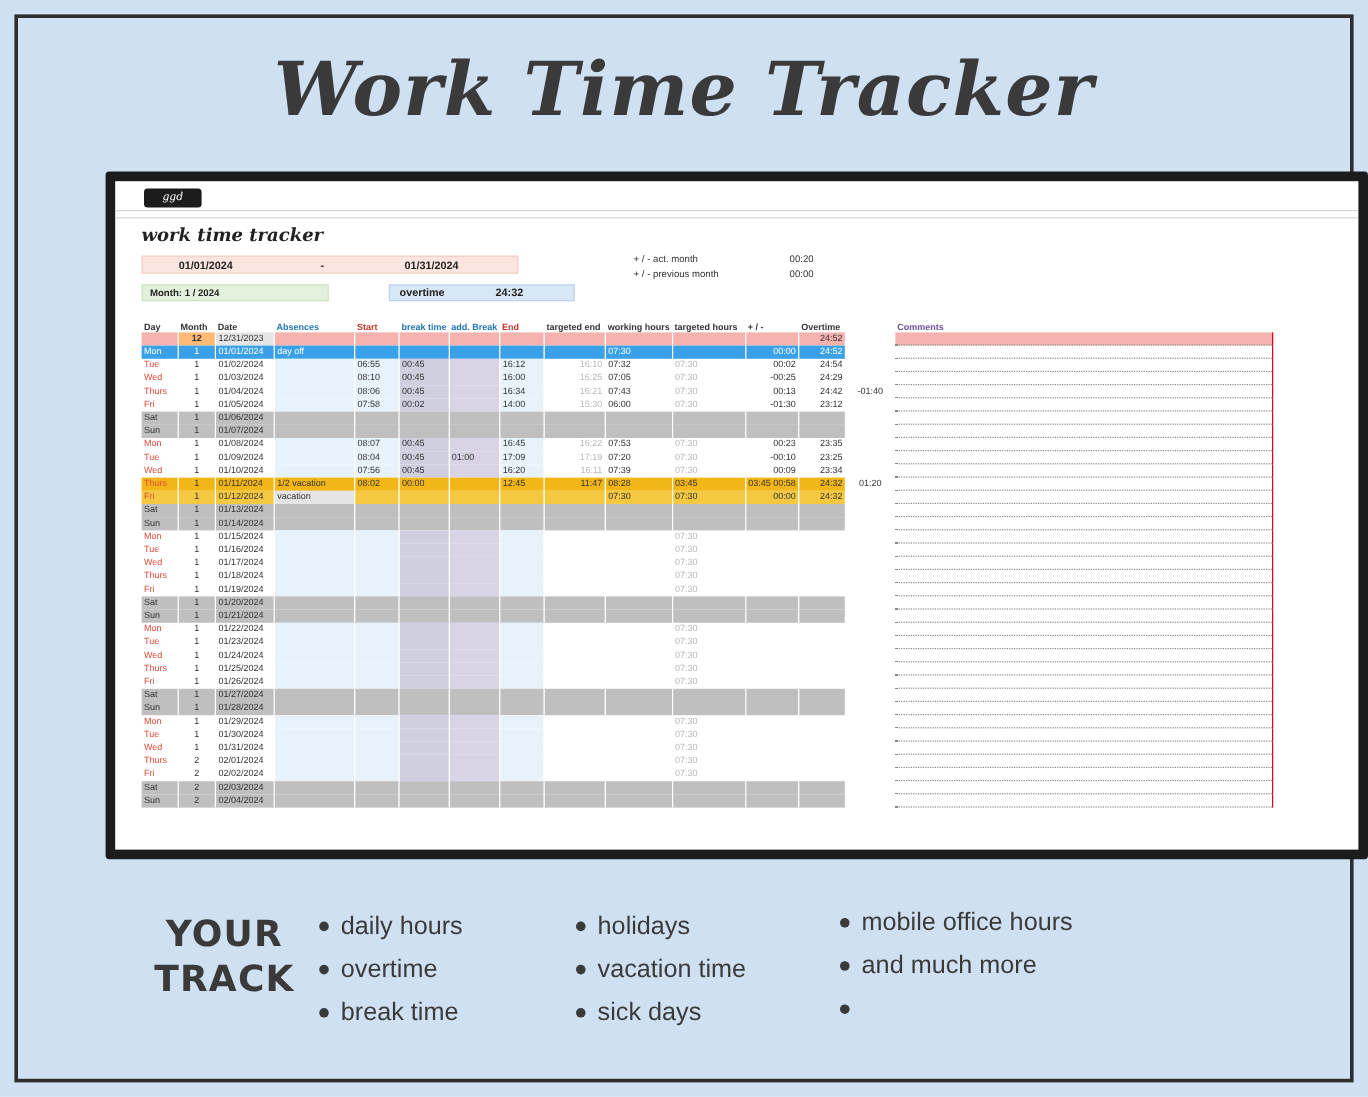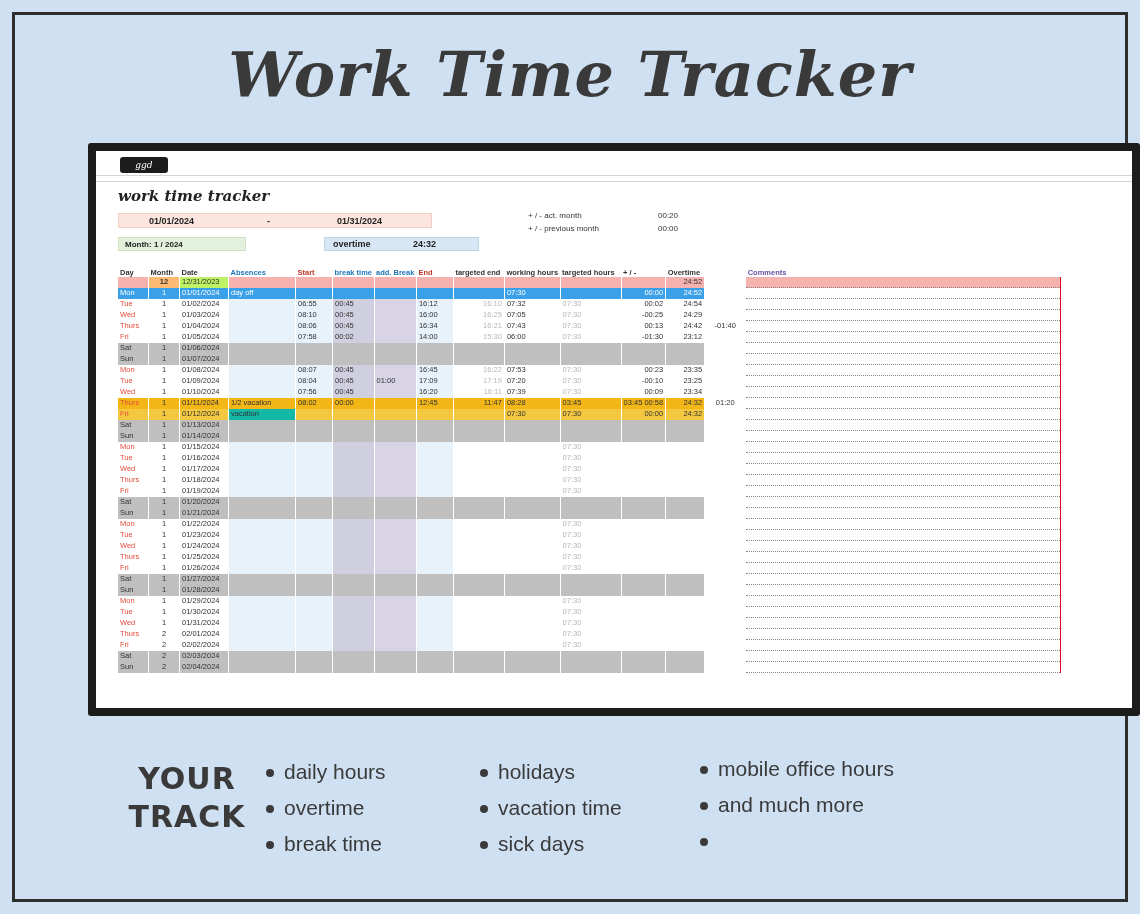--- a/index.html
+++ b/index.html
@@ -56,21 +56,21 @@
   
   .datebar{
     position:absolute;left:22px;top:62px;width:314px;height:15px;
     background:#fbe5de;border:1px solid #f2cfc4;box-sizing:border-box;
     font-size:9px;font-weight:bold;color:#222;
   }
   .datebar .d1{position:absolute;left:30px;top:2px;}
   .datebar .dash{position:absolute;left:148px;top:2px;}
   .datebar .d2{position:absolute;left:218px;top:2px;}
   .monthbar{
-    position:absolute;left:22px;top:86px;width:128px;height:14px;
+    position:absolute;left:22px;top:86px;width:156px;height:14px;
     background:#e3f0dc;border:1px solid #cfe2c4;box-sizing:border-box;
     font-size:8px;font-weight:bold;color:#222;padding-left:6px;line-height:13px;
   }
   .overtimebar{
     position:absolute;left:228px;top:86px;width:155px;height:14px;
     background:#d7e7f5;border:1px solid #bcd4ea;box-sizing:border-box;
     font-size:9px;font-weight:bold;color:#222;line-height:13px;
   }
   .overtimebar .lbl{position:absolute;left:8px;top:0;}
   .overtimebar .val{position:absolute;left:88px;top:0;}
@@ -188,21 +188,21 @@
           <th class="c-pm">+ / -</th>
           <th class="c-ot">Overtime</th>
           <th class="c-week"></th>
           <th class="c-com hdr-purple">Comments</th>
         </tr>
       </thead>
       <tbody id="tbody">
           <tr>
             <td class="c-day" style="background: rgb(246, 178, 174);"></td>
             <td class="c-month" style="background: #fdba74; font-weight: bold;">12</td>
-            <td class="c-date" style="background: #bef264;">12/31/2023</td>
+            <td class="c-date" style="background: #e5e5e5;">12/31/2023</td>
             <td class="c-abs" style="background: rgb(246, 178, 174);"></td>
             <td class="c-start" style="background: rgb(246, 178, 174);"></td>
             <td class="c-brk" style="background: rgb(246, 178, 174);"></td>
             <td class="c-add" style="background: rgb(246, 178, 174);"></td>
             <td class="c-end" style="background: rgb(246, 178, 174);"></td>
             <td class="c-tend" style="background: rgb(246, 178, 174);"></td>
             <td class="c-wh" style="background: rgb(246, 178, 174);"></td>
             <td class="c-th" style="background: rgb(246, 178, 174);"></td>
             <td class="c-pm" style="background: rgb(246, 178, 174);"></td>
             <td class="c-ot" style="background: rgb(246, 178, 174);">24:52</td>
@@ -393,21 +393,21 @@
             <td class="c-th" style="background: rgb(242, 182, 23);">03:45</td>
             <td class="c-pm" style="background: rgb(242, 182, 23);">03:45  00:58</td>
             <td class="c-ot" style="background: rgb(242, 182, 23);">24:32</td>
             <td class="c-week" style="background: rgb(255, 255, 255); color: rgb(51, 51, 51);">01:20</td>
             <td class="c-com" style="background: rgb(255, 255, 255); border-bottom: 1px dotted rgb(136, 136, 136); border-left: 1px solid rgb(226, 0, 26); border-right: 1px solid rgb(226, 0, 26);"></td>
           </tr>
           <tr>
             <td class="c-day" style="background: rgb(245, 200, 66); color: rgb(226, 75, 58);">Fri</td>
             <td class="c-month" style="background: rgb(245, 200, 66);">1</td>
             <td class="c-date" style="background: rgb(245, 200, 66);">01/12/2024</td>
-            <td class="c-abs" style="background: #14b8a6; margin-left: 20px;">vacation</td>
+            <td class="c-abs" style="background: #e5e5e5; margin-left: 20px;">vacation</td>
             <td class="c-start" style="background: rgb(245, 200, 66);"></td>
             <td class="c-brk" style="background: rgb(245, 200, 66);"></td>
             <td class="c-add" style="background: rgb(245, 200, 66);"></td>
             <td class="c-end" style="background: rgb(245, 200, 66);"></td>
             <td class="c-tend" style="background: rgb(245, 200, 66);"></td>
             <td class="c-wh" style="background: rgb(245, 200, 66);">07:30</td>
             <td class="c-th" style="background: rgb(245, 200, 66);">07:30</td>
             <td class="c-pm" style="background: rgb(245, 200, 66);">00:00</td>
             <td class="c-ot" style="background: rgb(245, 200, 66);">24:32</td>
             <td class="c-week" style="background: rgb(255, 255, 255); color: rgb(51, 51, 51);"></td>

